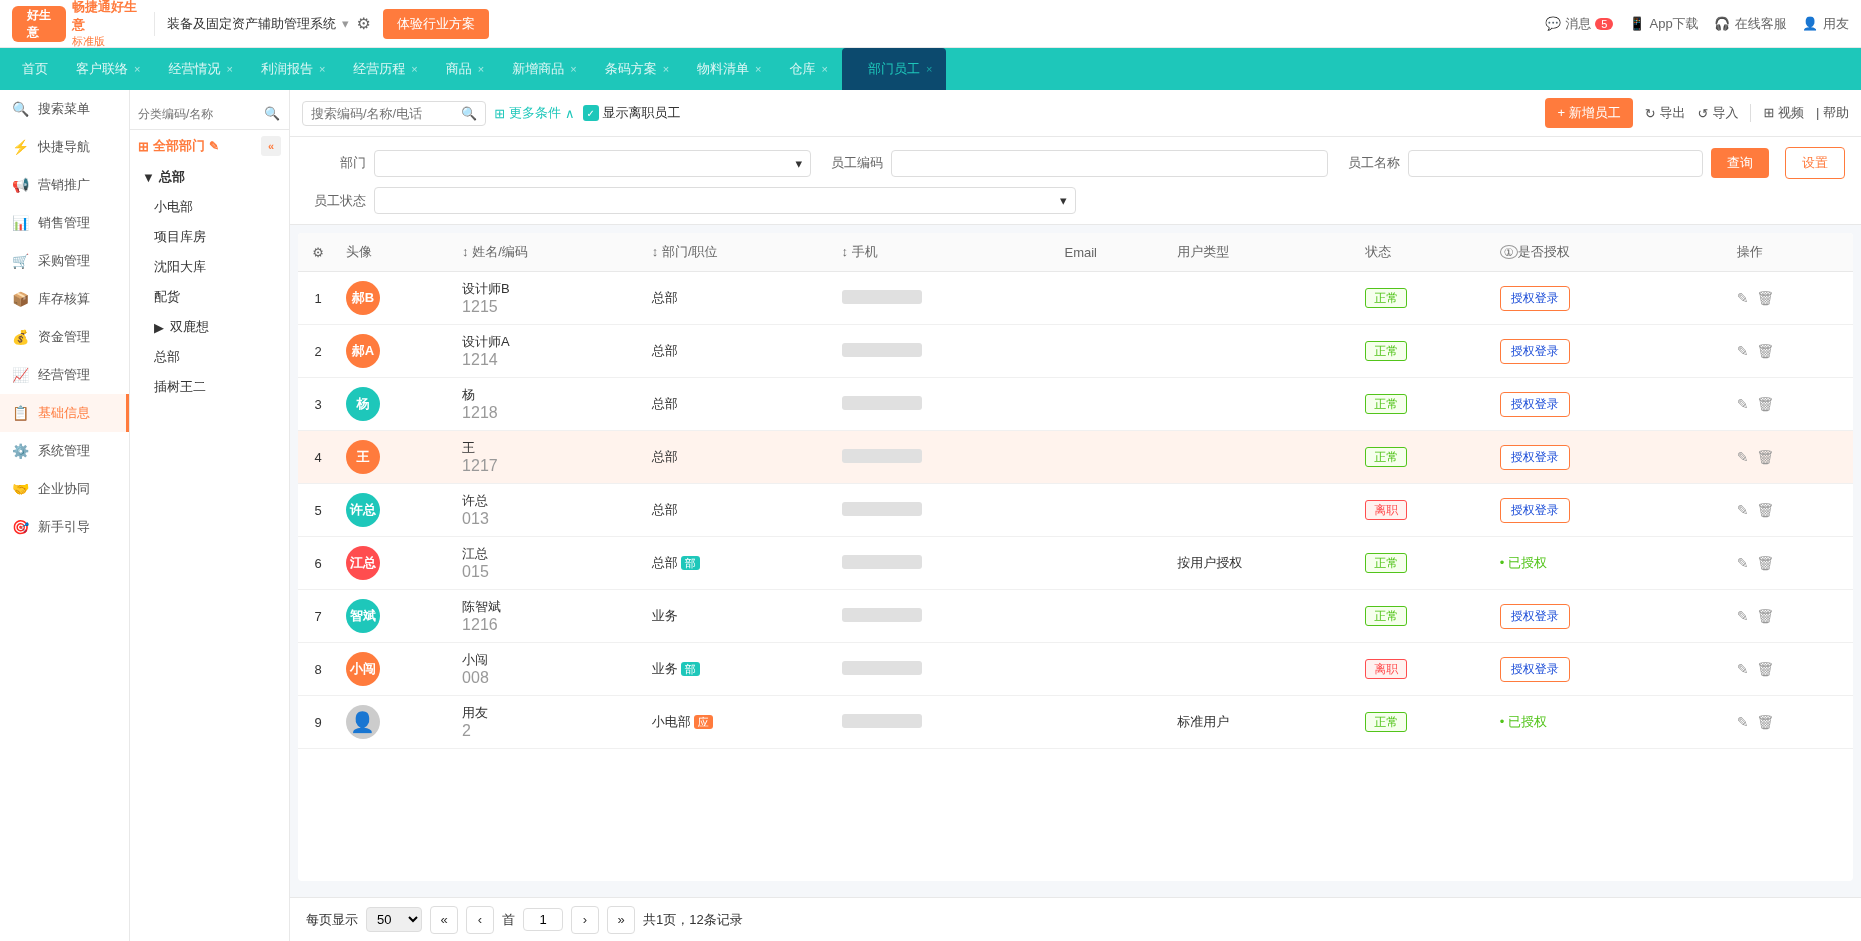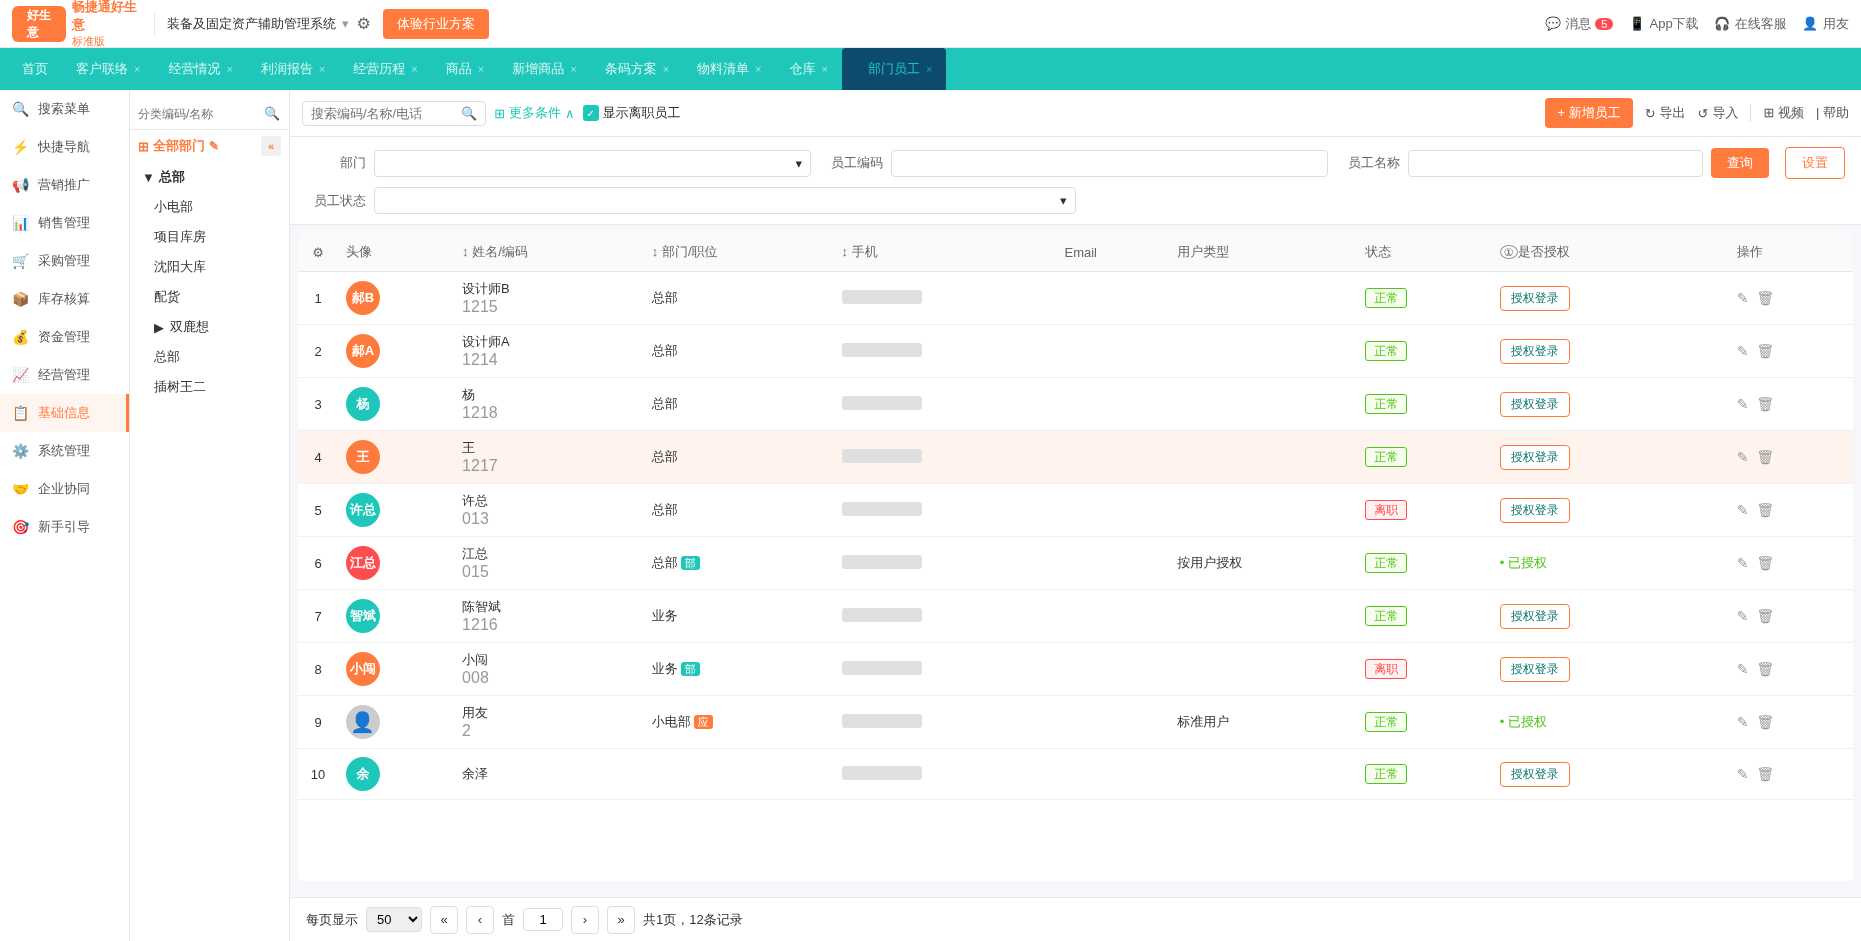--- a/index.html
+++ b/index.html
@@ -70,21 +70,21 @@
     thead th { padding: 10px 8px; font-size: 13px; color: #666; font-weight: normal; border-bottom: 1px solid #e8e8e8; text-align: left; white-space: nowrap; }
     tbody tr { border-bottom: 1px solid #f0f0f0; }
     tbody tr.highlighted { background: #fff3ed; }
     tbody td { padding: 8px 8px; font-size: 13px; color: #333; vertical-align: middle; }
     .avatar { width: 34px; height: 34px; border-radius: 50%; display: flex; align-items: center; justify-content: center; color: white; font-size: 13px; font-weight: bold; }
     .emp-name { font-size: 13px; color: #333; }
     .emp-code { font-size: 16px; color: #999; }
     .status-badge { padding: 2px 8px; border-radius: 3px; font-size: 12px; }
     .status-normal { border: 1px solid #52c41a; color: #52c41a; background: #f6ffed; }
     .status-resigned { border: 1px solid #ff4d4f; color: #ff4d4f; background: #fff2f0; }
-    .auth-btn { border: 1px solid #ff7b3d; color: #0f766e; background: #fff; border-radius: 4px; padding: 3px 10px; font-size: 12px; cursor: pointer; }
+    .auth-btn { border: 1px solid #ff7b3d; color: #1d4ed8; background: #fff; border-radius: 4px; padding: 3px 10px; font-size: 12px; cursor: pointer; }
     .auth-granted { color: #52c41a; font-size: 13px; }
     .auth-granted::before { content: "• "; }
     .action-icons { display: flex; gap: 8px; color: #999; }
     .action-icon { cursor: pointer; font-size: 14px; }
     .phone-blur { background: #e0e0e0; border-radius: 3px; width: 80px; height: 14px; display: inline-block; }
 
     
     .pagination { height: 44px; background: #fff; border-top: 1px solid #e8e8e8; display: flex; align-items: center; padding: 0 16px; gap: 8px; font-size: 13px; color: #333; margin-top: 8px; }
     .page-btn { width: 28px; height: 28px; border: 1px solid #ddd; border-radius: 4px; display: flex; align-items: center; justify-content: center; cursor: pointer; background: #fff; font-size: 13px; }
     .page-input { width: 40px; border: 1px solid #ddd; border-radius: 4px; text-align: center; padding: 3px; font-size: 13px; }
@@ -523,43 +523,20 @@
                   <td><span class="status-badge status-normal">正常</span></td>
                   <td><span class="auth-granted">已授权</span></td>
                   <td style="flex: 1 1 0%;"></td>
                   <td>
                     <div class="action-icons">
     <span class="action-icon" title="编辑">✎</span>
     <span class="action-icon" title="删除">🗑</span>
   </div>
                   </td>
                 </tr>
-                <tr>
-                  <td style="text-align: center;">10</td>
-                  <td>
-                    <div class="avatar" style="background: rgb(30, 199, 186);">余</div>
-                  </td>
-                  <td>
-                    <div class="emp-name">余泽</div>
-                    <div class="emp-code"></div>
-                  </td>
-                  <td></td>
-                  <td><span class="phone-blur"></span></td>
-                  <td></td>
-                  <td></td>
-                  <td><span class="status-badge status-normal">正常</span></td>
-                  <td><button class="auth-btn">授权登录</button></td>
-                  <td style="flex: 1 1 0%;"></td>
-                  <td>
-                    <div class="action-icons">
-    <span class="action-icon" title="编辑">✎</span>
-    <span class="action-icon" title="删除">🗑</span>
-  </div>
-                  </td>
-                </tr>
               </tbody>
           </table>
         </div>
 
         <div class="pagination">
           <span>每页显示</span>
           <select class="page-size-select">
             <option>50</option>
             <option>100</option>
           </select>

